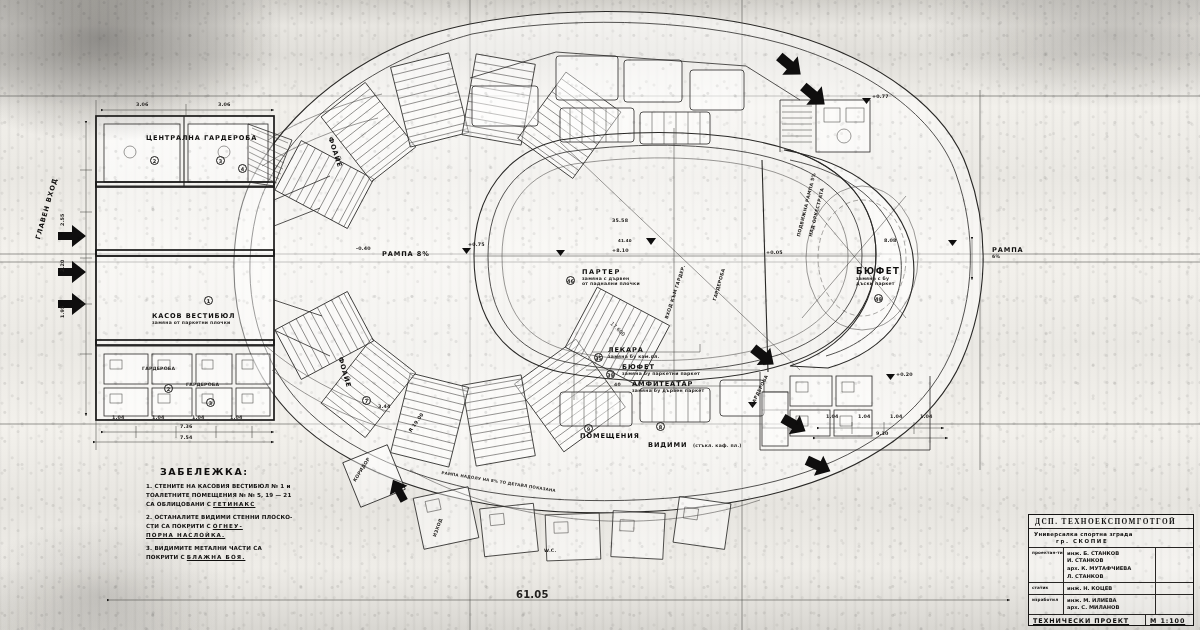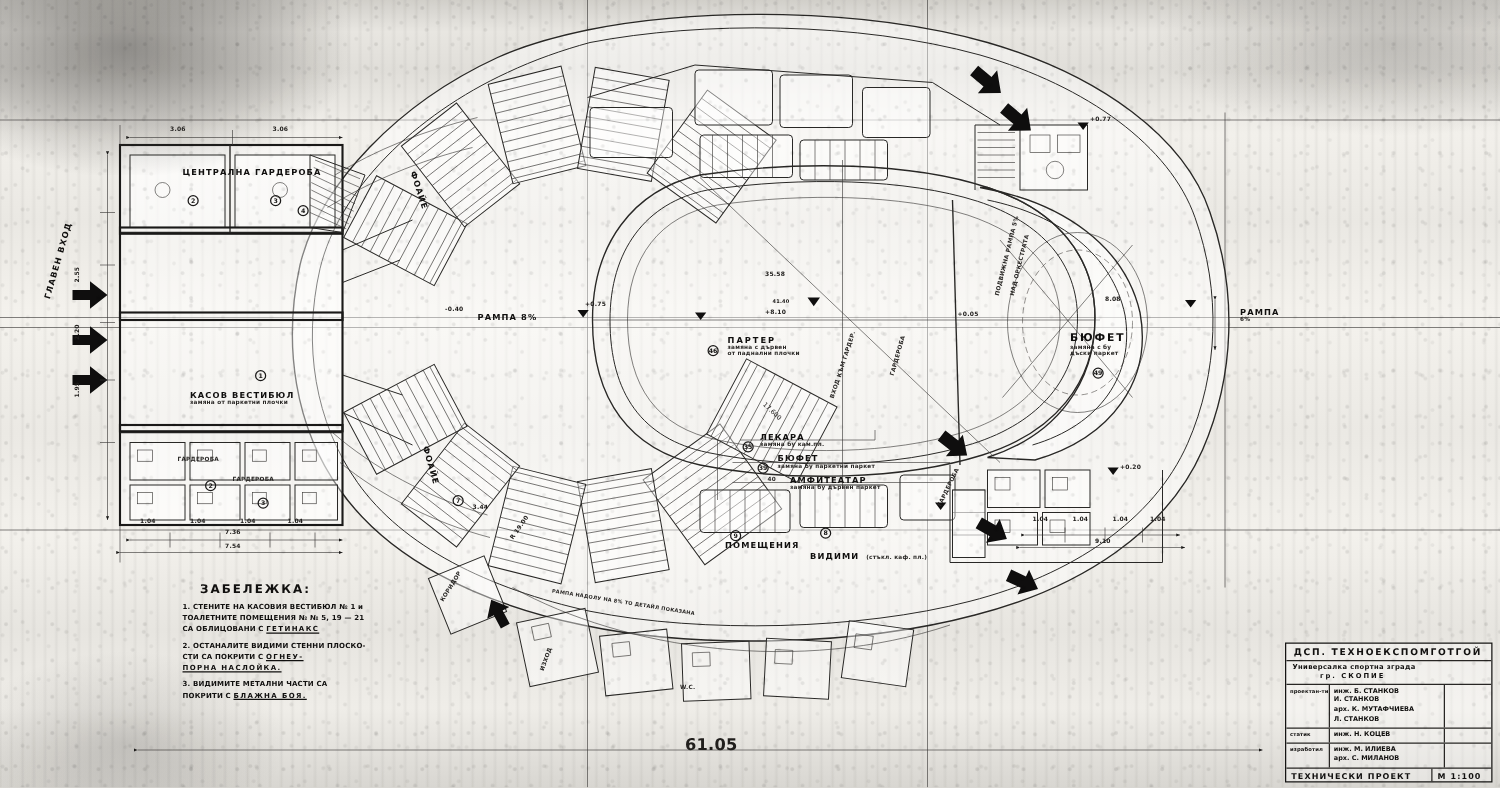--- a/index.html
+++ b/index.html
@@ -75,33 +75,33 @@
     background:rgba(255,255,255,.30);
     border:1.6px solid #171615;
     font-family:"DejaVu Sans", sans-serif;
     color:#141312;
     overflow:hidden;
   }
   .tb-row { display:flex; border-bottom:1px solid #2a2826; }
   .tb-row:last-child { border-bottom:none; }
   .tb-h {
     font-size:7.3px; font-weight:700; letter-spacing:1.4px;
-    padding:2px 0 2px 6px; width:100%;
+    padding:2px 0 2px 6px; width:100%;font-family:Liberation Serif, serif;
   }
   .tb-sub {
     font-size:5.4px; font-weight:700; letter-spacing:.3px;
     padding:1.5px 0 1px 5px; width:100%; line-height:1.45;
   }
   .tb-lbl { width:34px; font-size:4.2px; font-weight:700; padding:2px 0 2px 3px; letter-spacing:.1px; line-height:1.3; }
   .tb-val { flex:1; font-size:5.2px; font-weight:700; padding:1.5px 0 1.5px 3px; line-height:1.5; border-left:1px solid #2a2826; }
   .tb-sig { width:38px; border-left:1px solid #2a2826; }
   .tb-foot { display:flex; }
   .tb-foot-l { flex:1; padding:2px 0 2px 4px; }
   .tb-foot-r { width:48px; border-left:1px solid #2a2826; padding:2px 0 2px 4px; }
-  .tb-big { font-size:6.4px; font-weight:700; letter-spacing:.9px; }
+  .tb-big { font-size:6.4px; font-weight:700; letter-spacing:.9px;text-decoration:underline; }
   .tb-sm  { font-size:4.4px; font-weight:700; letter-spacing:.1px; }
 
   
   #notes {
     position:absolute; left:146px; top:466px; width:196px;
     font-family:"DejaVu Sans", sans-serif; color:#131211;
   }
   #notes .n-title {
     font-size:9.5px; font-weight:700; letter-spacing:1.6px;
     margin-bottom:5px; padding-left:14px;
@@ -759,21 +759,21 @@
   <div class="lab lab-sm" style="left:432px; top:536px; transform:rotate(-70deg); transform-origin:left top;">
     <span>ИЗХОД</span>
   </div>
   <div class="lab lab-sm" style="left:352px; top:480px; transform:rotate(-58deg); transform-origin:left top;">
     <span>КОРИДОР</span>
   </div>
   <div class="lab lab-sm" style="left:442px; top:470px; transform:rotate(9deg); transform-origin:left top; font-size:4px;">
     <span>РАМПА НАДОЛУ НА 8% ТО ДЕТАЙЛ ПОКАЗАНА</span>
   </div>
 
-  <div class="lab lab-dim" style="left:548px; top:589px; font-size:13px;">
+  <div class="lab lab-dim" style="left:516px; top:589px; font-size:10px;">
     <span>61.05</span>
   </div>
   <div class="lab lab-dim" style="left:180px; top:424px;">
     <span>7.36</span>
   </div>
   <div class="lab lab-dim" style="left:180px; top:435px;">
     <span>7.54</span>
   </div>
   <div class="lab lab-dim" style="left:136px; top:102px;">
     <span>3.06</span>

